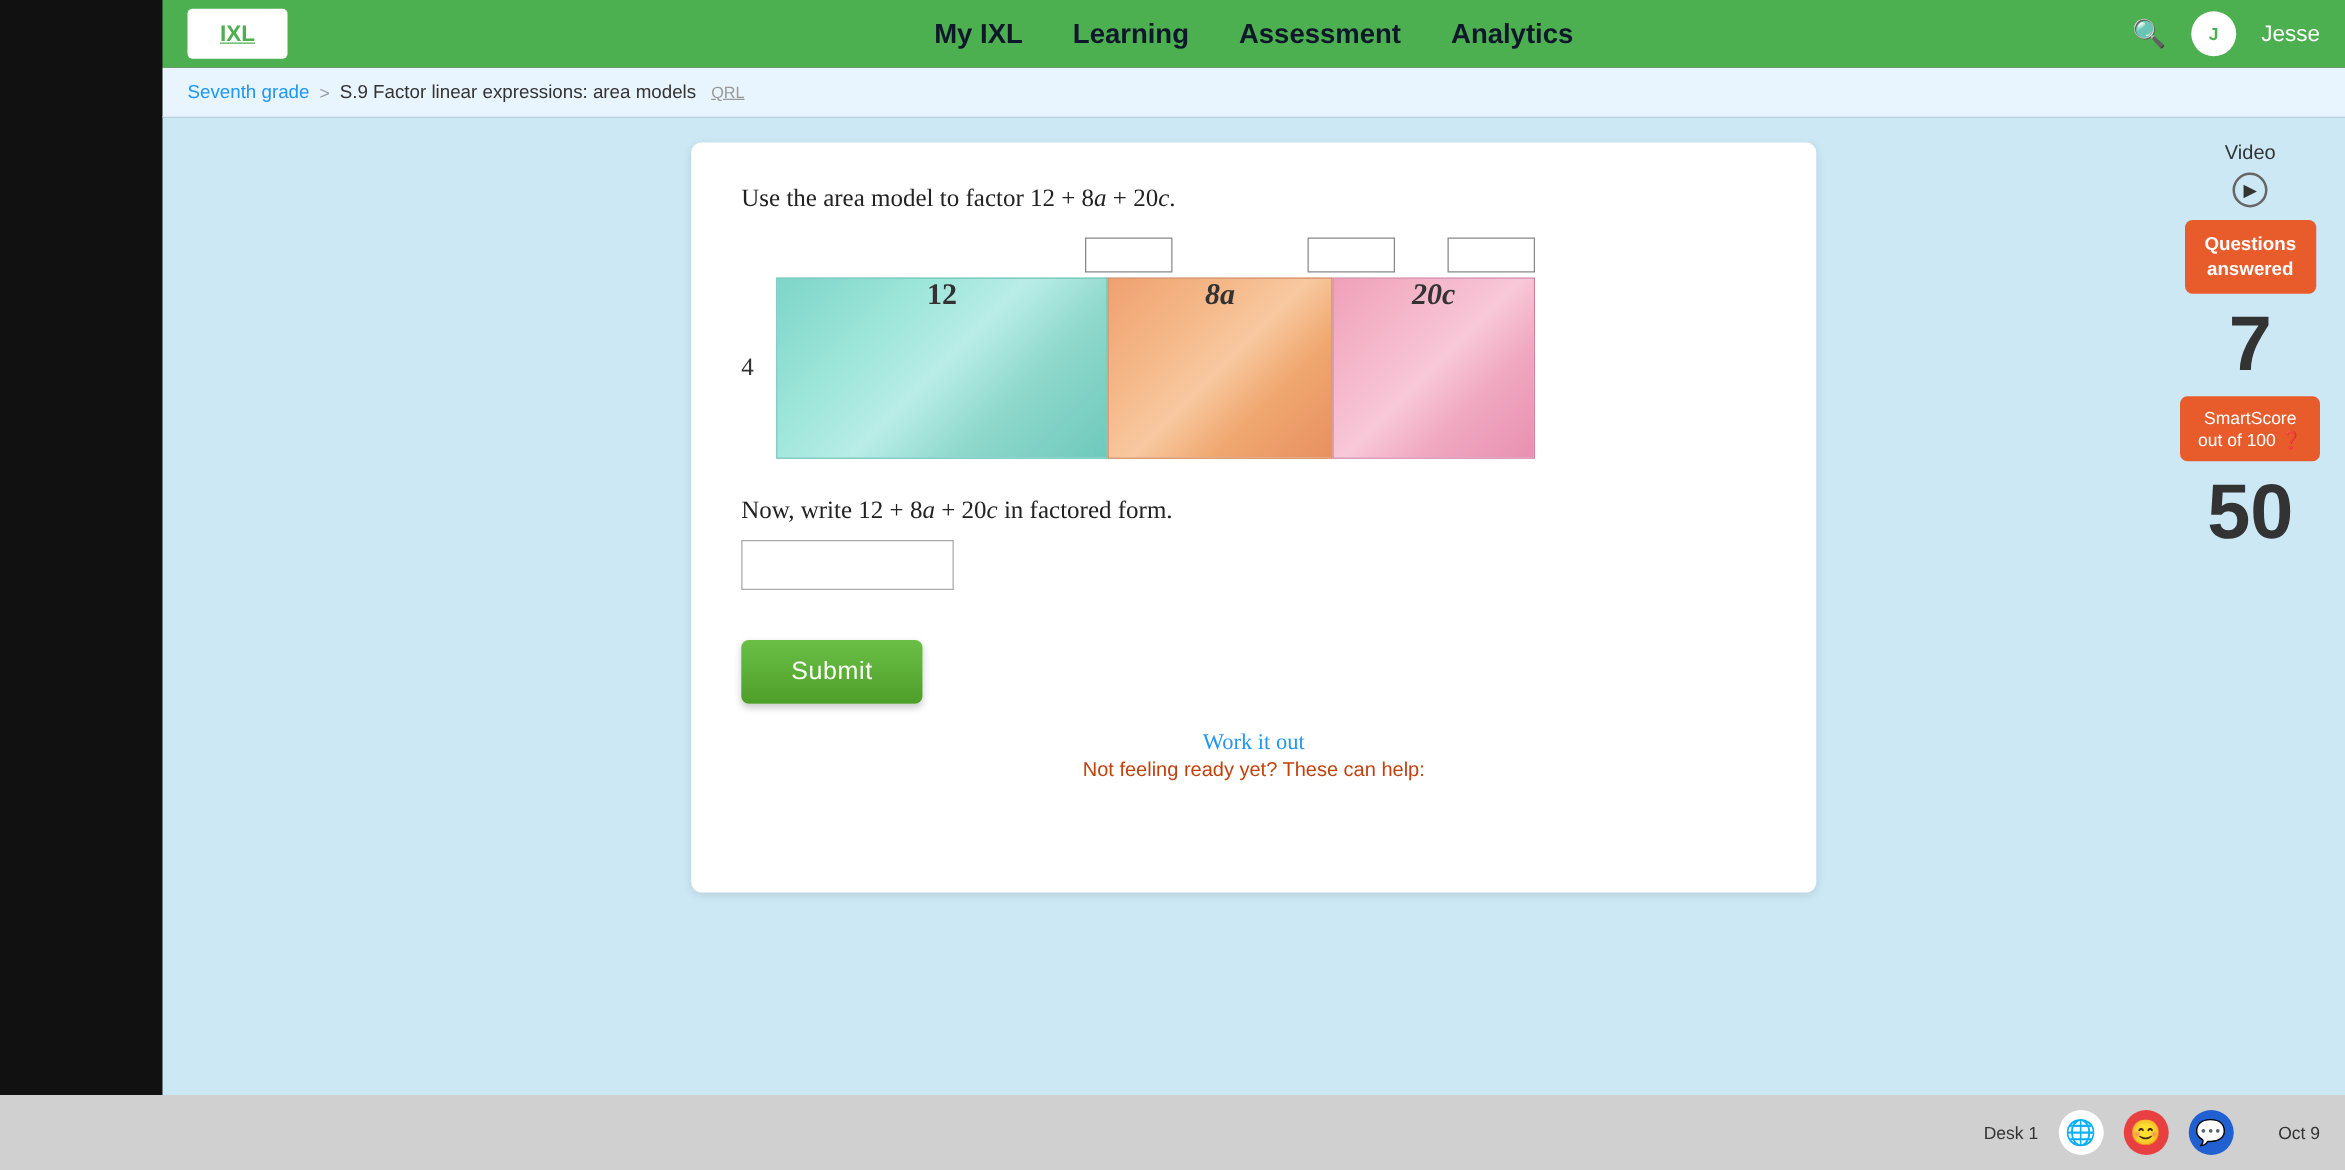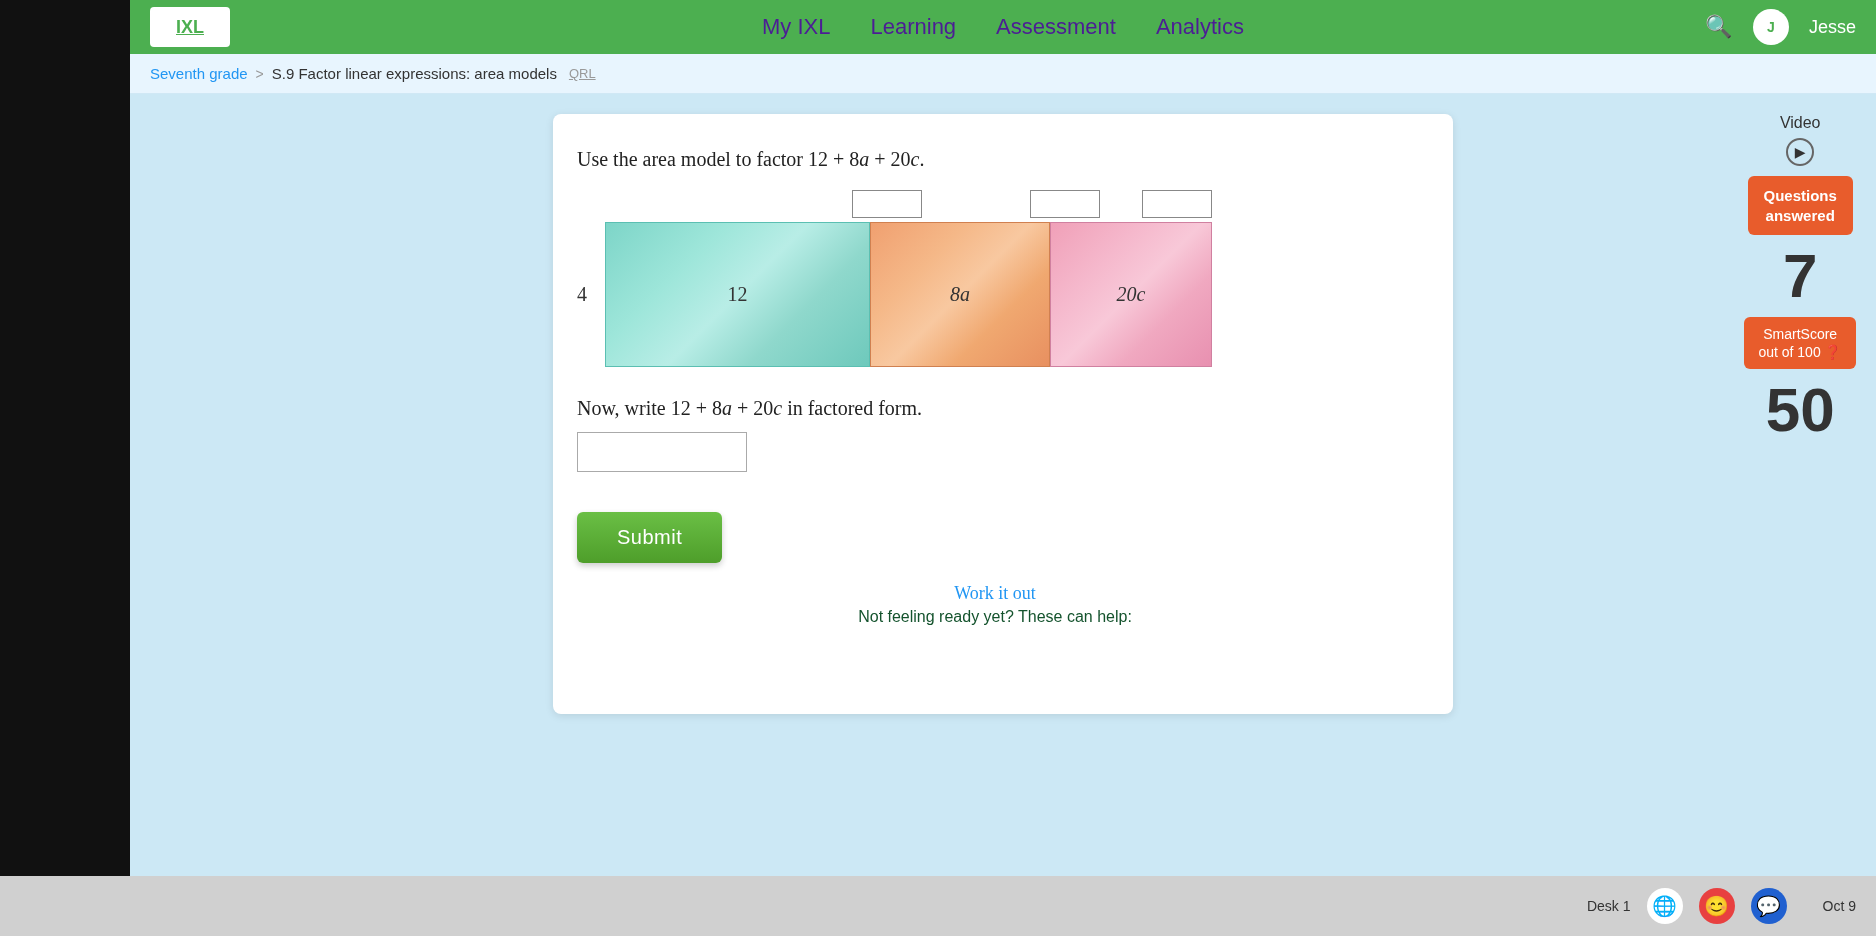--- a/index.html
+++ b/index.html
@@ -33,24 +33,24 @@
       font-weight: bold; font-size: 18px; color: #4caf50; text-decoration: underline;
     }
     .nav-links {
       display: flex;
       gap: 40px;
       position: absolute;
       left: 50%;
       transform: translateX(-50%);
     }
     .nav-link {
-      color: #4c1d95;
+      color: #0f172a;
       font-size: 22px;
       text-decoration: none;
-      font-weight: 400;
+      font-weight: 700;
       cursor: pointer;
     }
     .nav-right {
       display: flex;
       align-items: center;
       gap: 20px;
     }
     .search-icon-nav {
       color: #fff;
       font-size: 22px;
@@ -110,21 +110,21 @@
       display: flex;
       align-items: flex-start;
       justify-content: center;
       padding: 20px;
     }
 
     
     .question-card {
       background: #fff;
       border-radius: 8px;
-      padding: 30px 40px 30px 24px;
+      padding: 30px 40px 30px 40px;
       width: 900px;
       min-height: 600px;
       position: relative;
       box-shadow: 0 2px 8px rgba(0,0,0,0.1);
     }
 
     .question-text {
       font-size: 20px;
       color: #222;
       margin-bottom: 16px;
@@ -153,27 +153,27 @@
       font-family: 'Georgia', serif;
     }
 
     .area-boxes {
       display: flex;
       align-items: stretch;
     }
 
     .area-box {
       display: flex;
-      align-items: center;
       justify-content: center;
-      font-size: 20px;
+      font-size: 24px;
       font-family: 'Georgia', serif;
       font-style: italic;
       height: 145px;
       position: relative;
+      font-weight: bold;
     }
 
     .area-box-teal {
       width: 265px;
       background: linear-gradient(135deg, #7dd5c8 0%, #9ee6da 30%, #b8ede6 50%, #8fd8cc 70%, #6ec9bc 100%);
       border: 1px solid #5bbfb2;
       color: #333;
       font-style: normal;
     }
 
@@ -237,21 +237,21 @@
       text-align: center;
       margin-top: 20px;
     }
     .work-it-out-link {
       color: #2196f3;
       font-size: 18px;
       cursor: pointer;
       font-family: 'Georgia', serif;
     }
     .work-it-out-sub {
-      color: #14532d;
+      color: #c2410c;
       font-size: 16px;
       margin-top: 4px;
     }
 
     
     .right-panel {
       position: absolute;
       top: 20px;
       right: 20px;
       display: flex;

